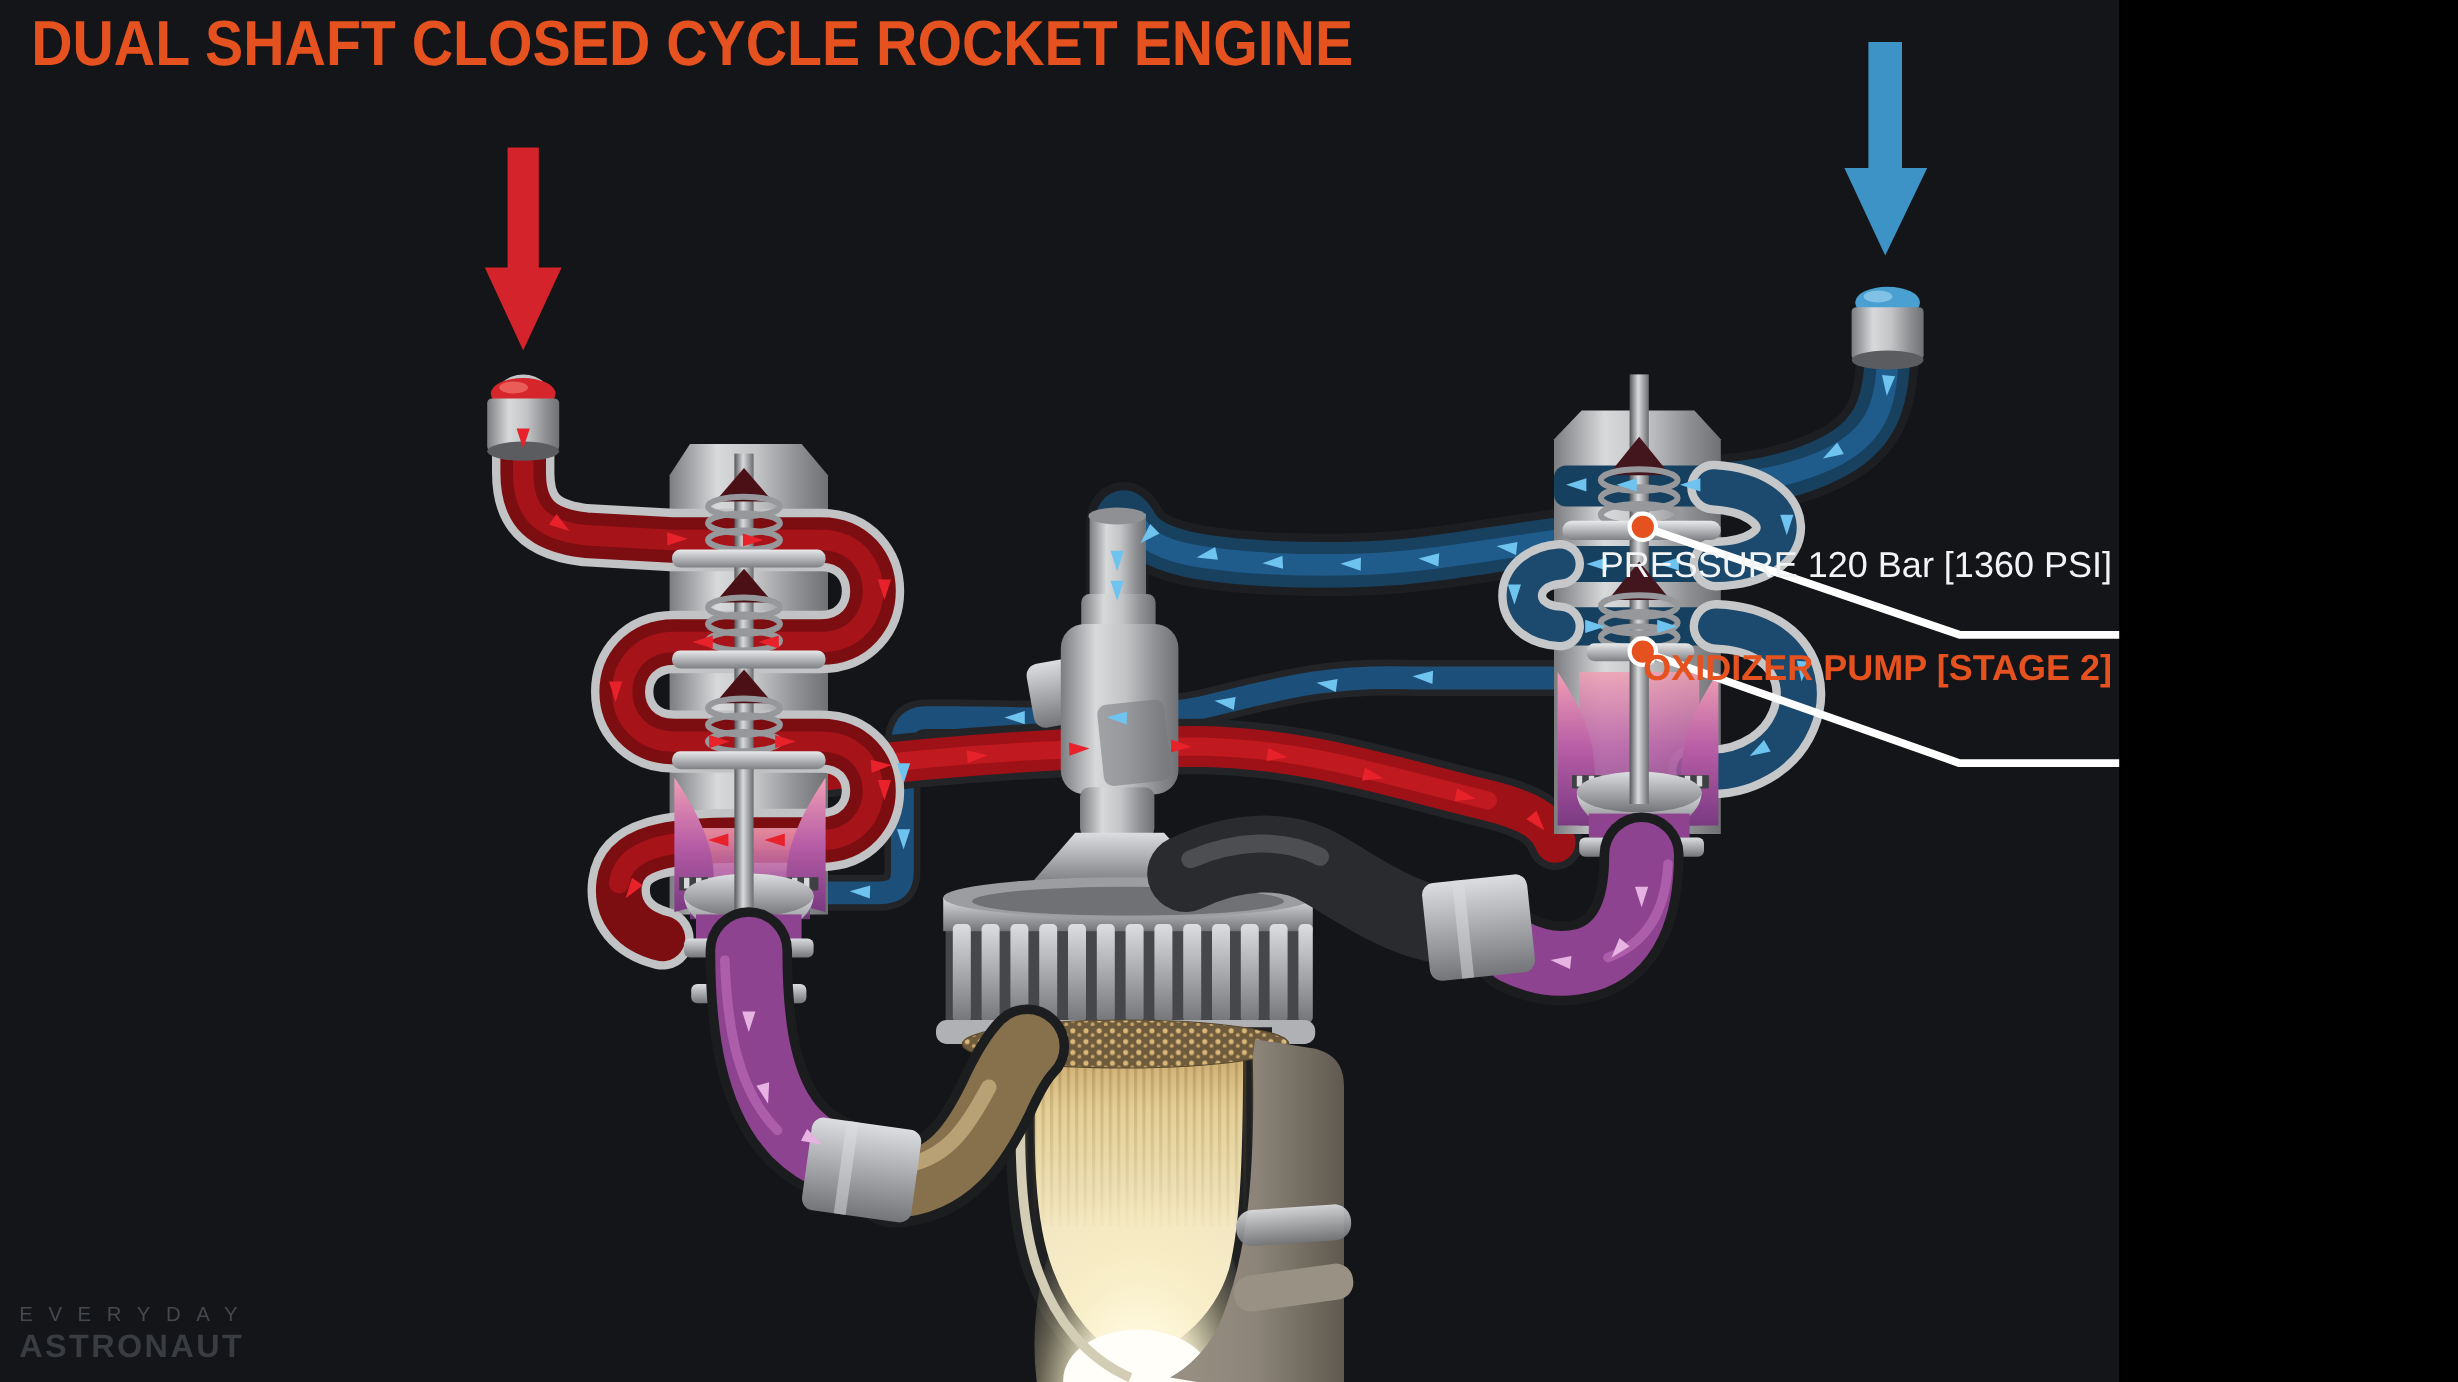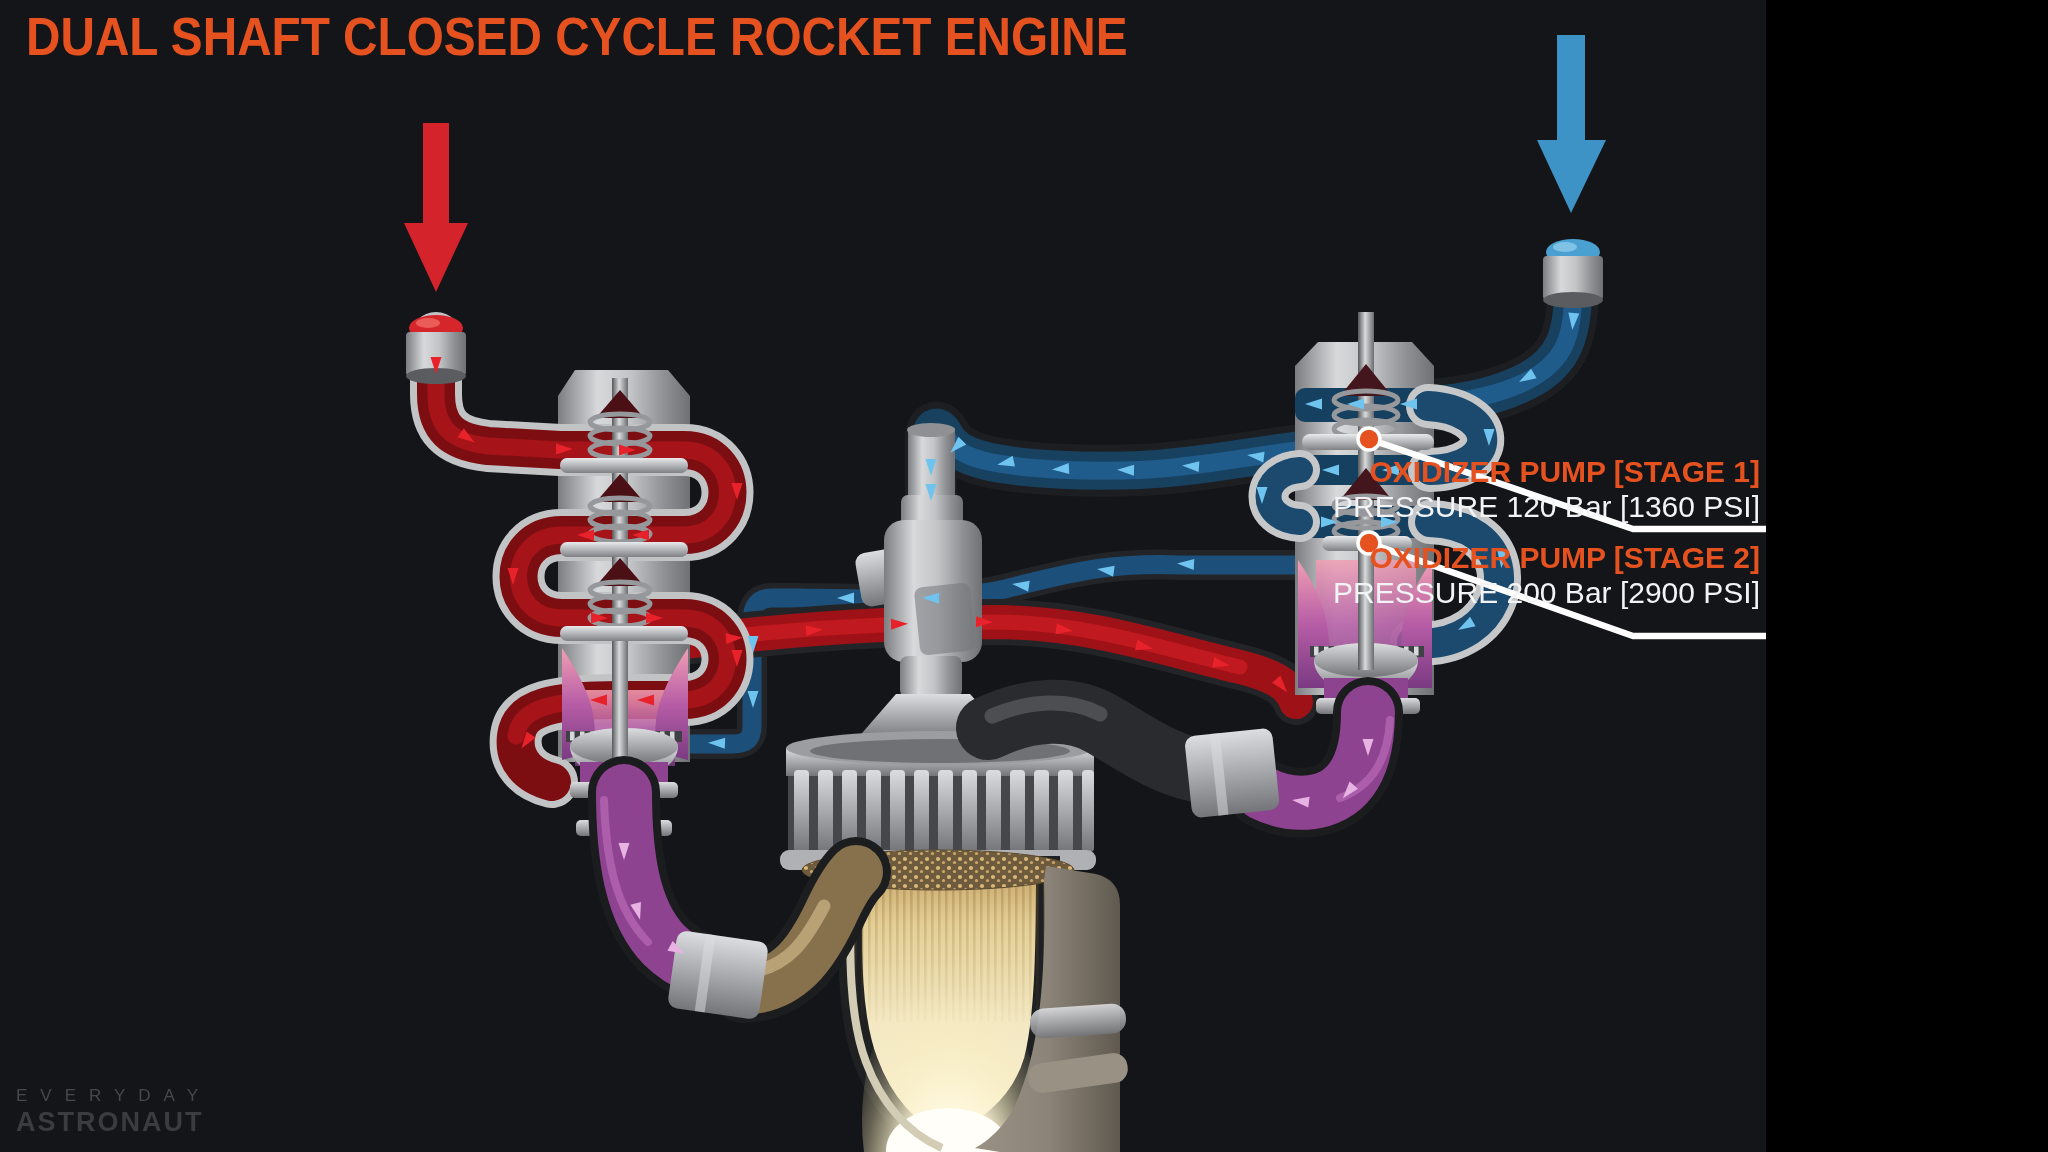--- a/index.html
+++ b/index.html
@@ -384,33 +384,28 @@
     <polyline points="1369,439 1633,529 2042,529" fill="none" stroke="#FFFFFF" stroke-width="6.5" stroke-linecap="round" stroke-linejoin="round"></polyline>
     <polyline points="1369,543 1633,636 2042,636" fill="none" stroke="#FFFFFF" stroke-width="6.5" stroke-linecap="round" stroke-linejoin="round"></polyline>
     <circle cx="1369" cy="439" r="11" style="fill:var(--accent_orange,#E5521F)" stroke="#FFFFFF" stroke-width="3.5"></circle>
     <circle cx="1369" cy="543" r="11" style="fill:var(--accent_orange,#E5521F)" stroke="#FFFFFF" stroke-width="3.5"></circle>
   </g>
 </svg>
 
 <div class="page-title">DUAL SHAFT CLOSED CYCLE ROCKET ENGINE</div>
 
 <div class="callout" style="top:454px">
-  <div class="co-head">OXIDIZER PUMP [STAGE 1]</div>
   <div class="co-press">
     <span class="co-plabel">PRESSURE</span>
     <span>120 Bar [1360 PSI]</span>
   </div>
 </div>
 
 <div class="callout" style="top:540px">
   <div class="co-head">OXIDIZER PUMP [STAGE 2]</div>
-  <div class="co-press">
-    <span class="co-plabel">PRESSURE</span>
-    <span>200 Bar [2900 PSI]</span>
-  </div>
 </div>
 
 <div class="watermark">
   <div class="wm1">EVERYDAY</div>
   <div class="wm2">ASTRONAUT</div>
 </div>
 
 </div>
 
 </body></html>

